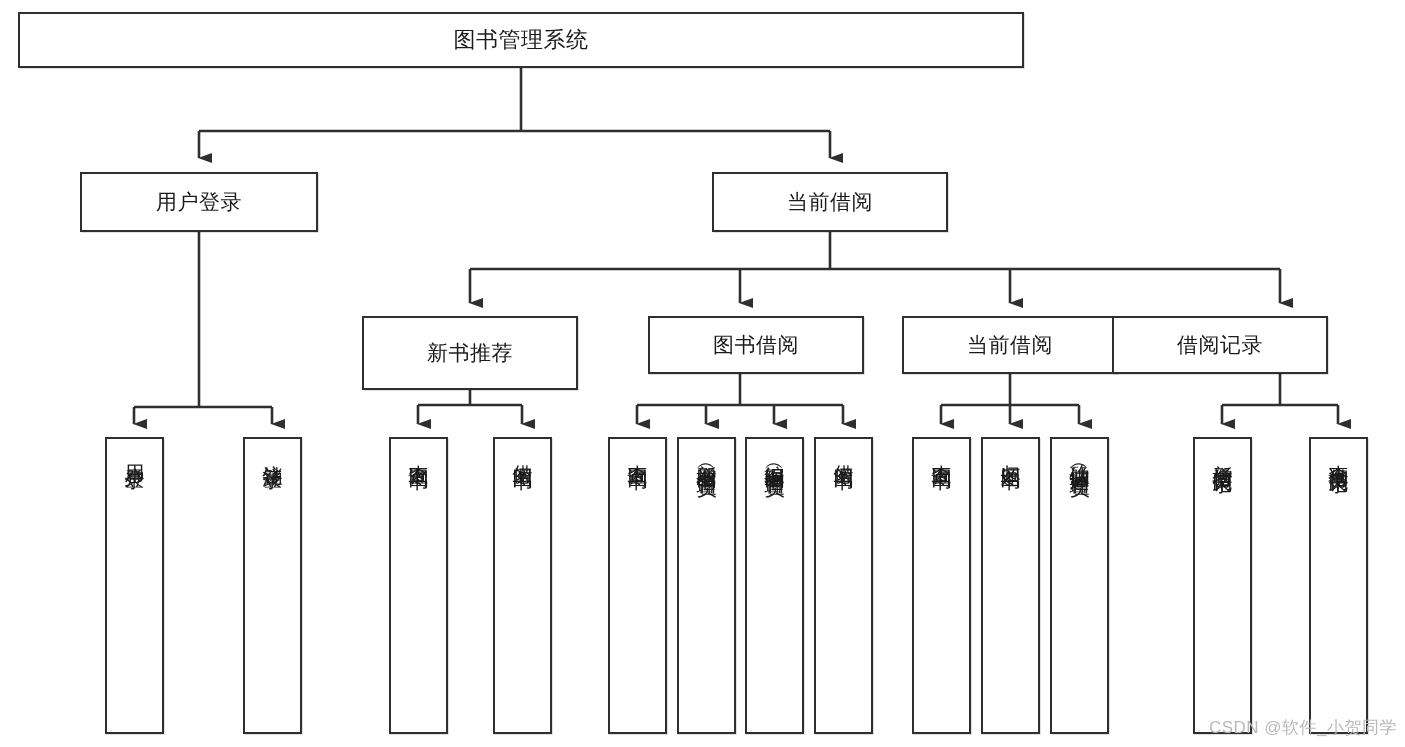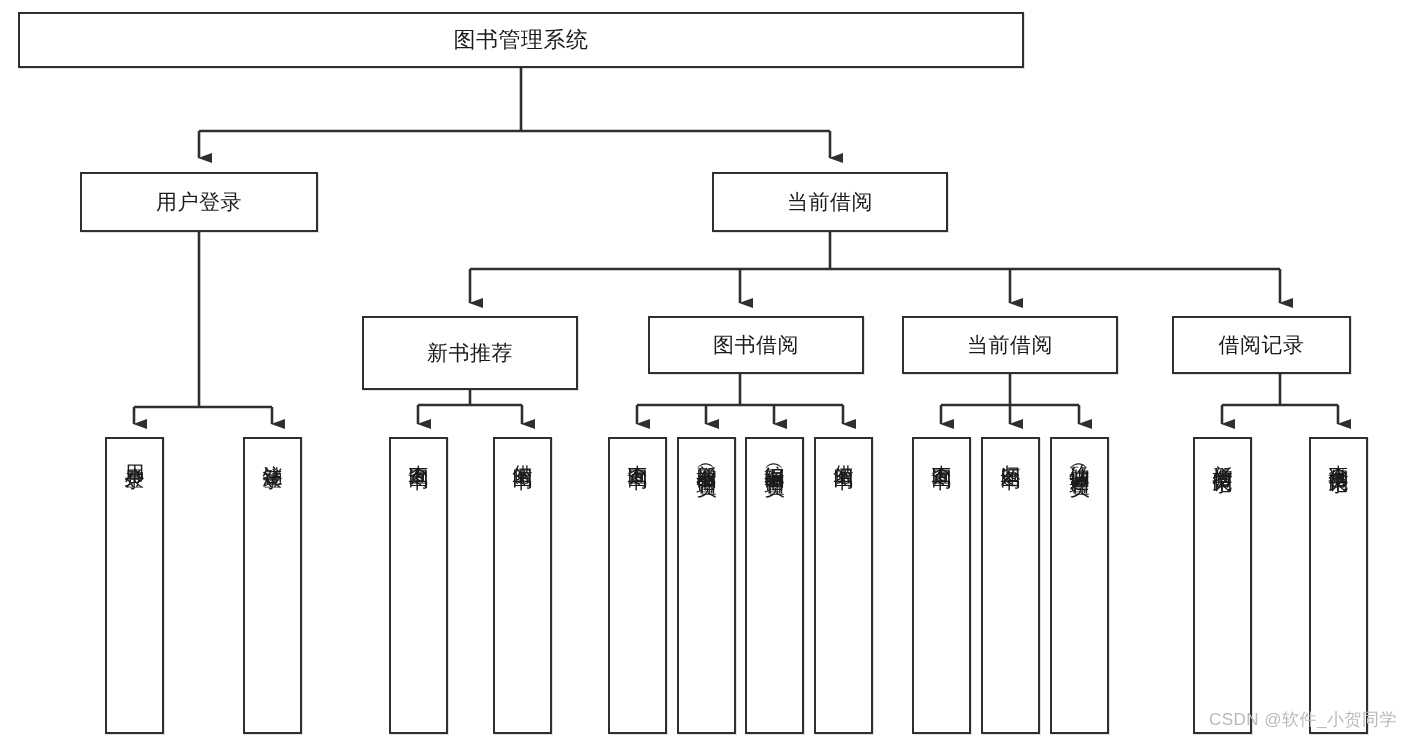--- a/index.html
+++ b/index.html
@@ -57,21 +57,21 @@
     line-height: 1.16;
     letter-spacing: 2px;
     white-space: nowrap;
   }
   .node.leaf.tall .label {
     font-size: 20px;
   }
   #watermark {
     position: absolute;
     right: 8px;
-    bottom: 16px;
+    bottom: 8px;
     font-size: 17px;
     color: #b9b9b9;
     letter-spacing: 0.5px;
     white-space: nowrap;
   }
 </style>
 </head>
 <body>
 
 <div id="canvas">
@@ -139,21 +139,21 @@
 
   <div class="node" style="left:362px; top:316px; width:216px; height:74px;">
     <span class="label">新书推荐</span>
   </div>
   <div class="node" style="left:648px; top:316px; width:216px; height:58px;">
     <span class="label">图书借阅</span>
   </div>
   <div class="node" style="left:902px; top:316px; width:216px; height:58px;">
     <span class="label">当前借阅</span>
   </div>
-  <div class="node" style="left:1172px; top:316px; width:179px; height:58px;">
+  <div class="node" style="left:1112px; top:316px; width:216px; height:58px;">
     <span class="label">借阅记录</span>
   </div>
 
   <div class="node leaf" style="left:105px; top:437px; width:59px; height:297px;">
     <span class="label">用户登录</span>
   </div>
   <div class="node leaf" style="left:243px; top:437px; width:59px; height:297px;">
     <span class="label">注销登录</span>
   </div>
 

